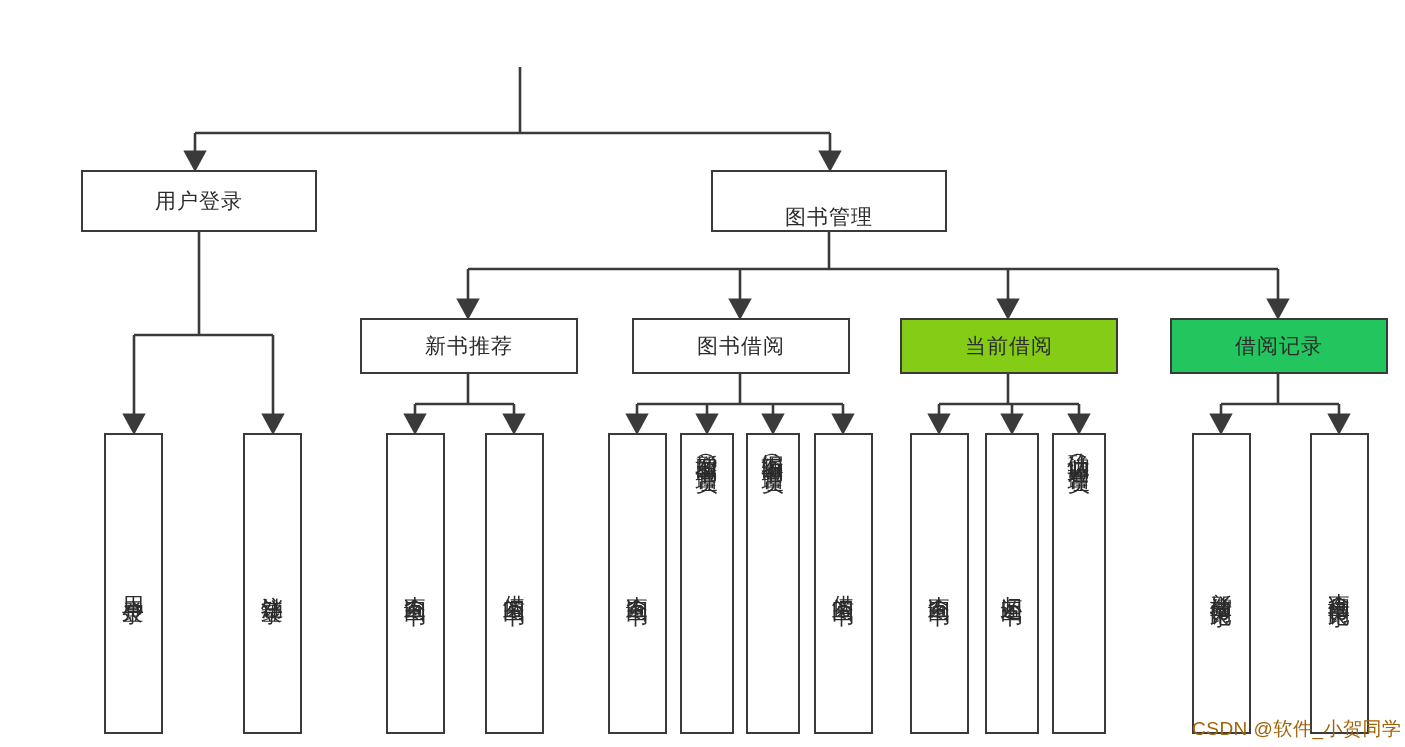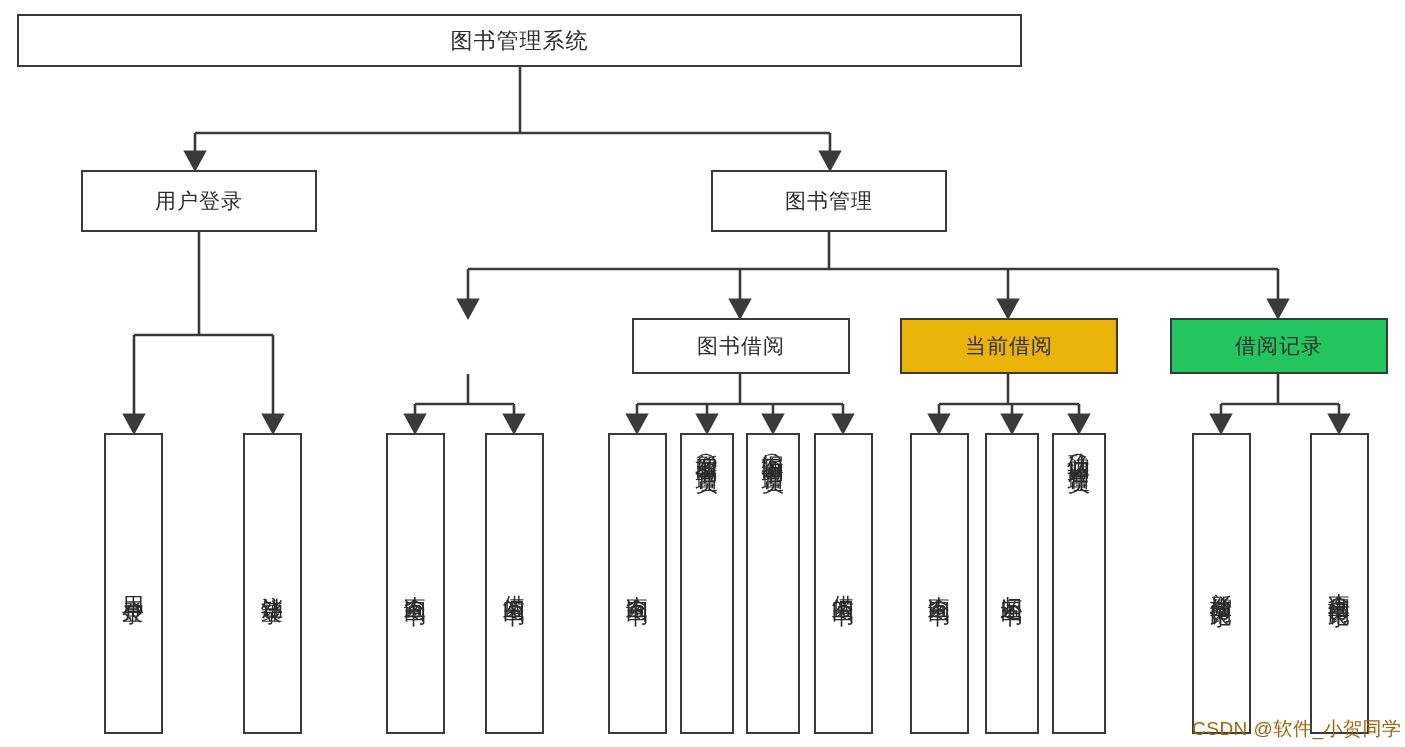--- a/index.html
+++ b/index.html
@@ -120,35 +120,35 @@
       <path d="M 1012 404 L 1012 431" marker-end="url(#arrow)"></path>
       <path d="M 1079 404 L 1079 431" marker-end="url(#arrow)"></path>
 
       <path d="M 1278 374 L 1278 404"></path>
       <path d="M 1221 404 L 1339 404"></path>
       <path d="M 1221 404 L 1221 431" marker-end="url(#arrow)"></path>
       <path d="M 1339 404 L 1339 431" marker-end="url(#arrow)"></path>
     </g>
   </svg>
 
-  <div class="node root" style="left: 17px; top: 14px; width: 1005px; height: 53px; border-color: rgb(58, 58, 58); background: rgb(255, 255, 255); color: rgb(43, 43, 43);">
-    <span class="label">图书管理系统</span>
-  </div>
 
   <div class="node level2" style="left: 81px; top: 170px; width: 236px; height: 62px; border-color: rgb(58, 58, 58); background: rgb(255, 255, 255); color: rgb(43, 43, 43);">
     <span class="label">用户登录</span>
   </div>
-  <div class="node level2" style="left: 711px; top: 170px; width: 236px; height: 62px; border-color: rgb(58, 58, 58); background: rgb(255, 255, 255); color: rgb(43, 43, 43);">
+  <div class="node level2" style="left: 711px; top: 170px; width: 236px; height: 62px; border-color: rgb(58, 58, 58); background: rgb(255, 255, 255); color: rgb(43, 43, 43); align-items: flex-end;">
     <span class="label">图书管理</span>
   </div>
 
+  <div class="node level3" style="left: 360px; top: 318px; width: 218px; height: 56px; border-color: rgb(58, 58, 58); background: rgb(255, 255, 255); color: rgb(43, 43, 43);">
+    <span class="label">新书推荐</span>
+  </div>
   <div class="node level3" style="left: 632px; top: 318px; width: 218px; height: 56px; border-color: rgb(58, 58, 58); background: rgb(255, 255, 255); color: rgb(43, 43, 43);">
     <span class="label">图书借阅</span>
   </div>
-  <div class="node level3" style="left: 900px; top: 318px; width: 218px; height: 56px; border-color: rgb(58, 58, 58); background: #eab308; color: rgb(43, 43, 43);">
+  <div class="node level3" style="left: 900px; top: 318px; width: 218px; height: 56px; border-color: rgb(58, 58, 58); background: #84cc16; color: rgb(43, 43, 43);">
     <span class="label">当前借阅</span>
   </div>
   <div class="node level3" style="left: 1170px; top: 318px; width: 218px; height: 56px; border-color: rgb(58, 58, 58); background: #22c55e; color: rgb(43, 43, 43);">
     <span class="label">借阅记录</span>
   </div>
 
   <div class="node leaf centered" style="left: 104px; top: 433px; width: 59px; height: 301px; border-color: rgb(58, 58, 58); background: rgb(255, 255, 255); color: rgb(43, 43, 43);">
     <span class="label">用户登录</span>
   </div>
   <div class="node leaf centered" style="left: 243px; top: 433px; width: 59px; height: 301px; border-color: rgb(58, 58, 58); background: rgb(255, 255, 255); color: rgb(43, 43, 43);">

